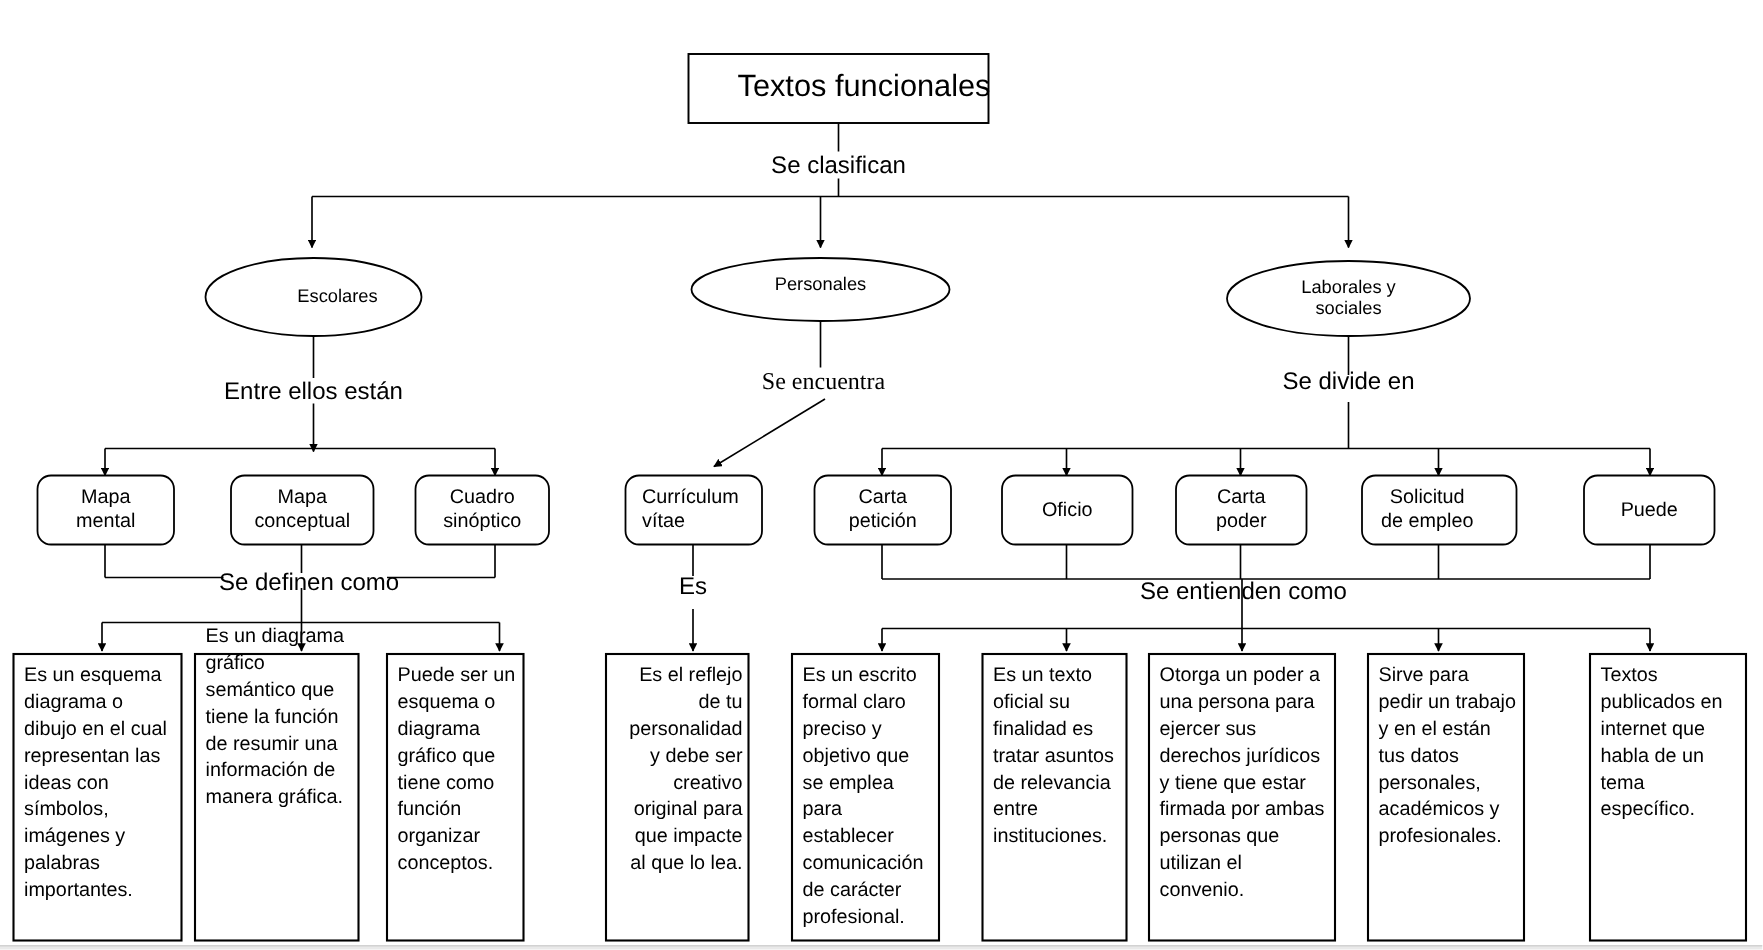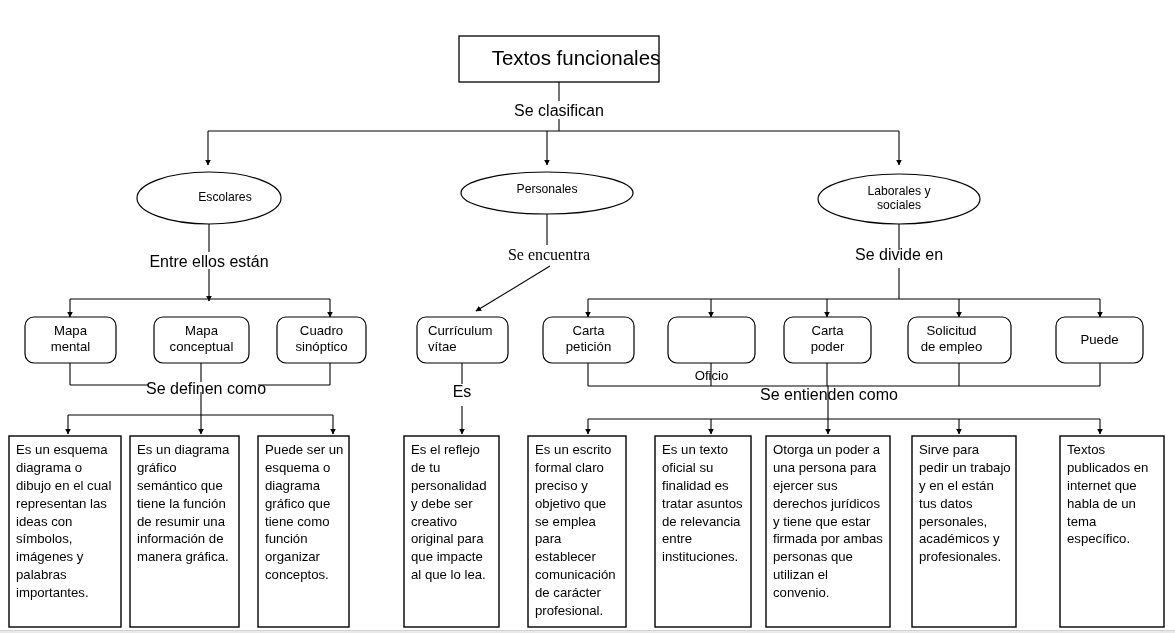--- a/index.html
+++ b/index.html
@@ -196,31 +196,31 @@
   <div class="tx mid-txt" style="left:25px; top:323px; width:91px;">Mapa
 mental</div>
   <div class="tx mid-txt" style="left:154px; top:323px; width:95px;">Mapa
 conceptual</div>
   <div class="tx mid-txt" style="left:277px; top:323px; width:89px;">Cuadro
 sinóptico</div>
   <div class="tx mid-txt left-al" style="left:428px; top:323px; width:85px;">Currículum
 vítae</div>
   <div class="tx mid-txt" style="left:543px; top:323px; width:91px;">Carta
 petición</div>
-  <div class="tx mid-txt" style="left:668px; top:332px; width:87px;margin-top:36px;">Oficio</div>
+  <div class="tx mid-txt" style="left:668px; top:332px; width:87px;">Oficio</div>
   <div class="tx mid-txt" style="left:784px; top:323px; width:87px;">Carta
 poder</div>
   <div class="tx mid-txt" style="left:908px; top:323px; width:87px;">Solicitud
 de empleo</div>
   <div class="tx mid-txt" style="left:1056px; top:332px; width:87px;">Puede</div>
 
   <div class="tx leaf-txt" style="left:16px; top:441px; width:98px;">Es un esquema diagrama o dibujo en el cual representan las ideas con símbolos, imágenes y palabras importantes.</div>
-  <div class="tx leaf-txt" style="left:137px; top:441px; width:98px;">Es un diagrama gráfico semántico que tiene la función de resumir una información de manera gráfica.</div>
+  <div class="tx leaf-txt" style="left:137px; top:415px; width:98px;">Es un diagrama gráfico semántico que tiene la función de resumir una información de manera gráfica.</div>
   <div class="tx leaf-txt" style="left:265px; top:441px; width:80px;">Puede ser un esquema o diagrama gráfico que tiene como función organizar conceptos.</div>
-  <div class="tx leaf-txt" style="left:411px; top:441px; width:84px;">Es el reflejo de tu personalidad y debe ser creativo original para que impacte al que lo lea.</div>
+  <div class="tx leaf-txt" style="left:411px; top:441px; width:84px;text-align:right;">Es el reflejo de tu personalidad y debe ser creativo original para que impacte al que lo lea.</div>
   <div class="tx leaf-txt" style="left:535px; top:441px; width:86px;">Es un escrito formal claro preciso y objetivo que se emplea para establecer comunicación de carácter profesional.</div>
   <div class="tx leaf-txt" style="left:662px; top:441px; width:85px;">Es un texto oficial su finalidad es tratar asuntos de relevancia entre instituciones.</div>
   <div class="tx leaf-txt" style="left:773px; top:441px; width:113px;">Otorga un poder a una persona para ejercer sus derechos jurídicos y tiene que estar firmada por ambas personas que utilizan el convenio.</div>
   <div class="tx leaf-txt" style="left:919px; top:441px; width:93px;">Sirve para pedir un trabajo y en el están tus datos personales, académicos y profesionales.</div>
   <div class="tx leaf-txt" style="left:1067px; top:441px; width:86px;">Textos publicados en internet que habla de un tema específico.</div>
 
   <div class="bottom-strip"></div>
 </div>
 
 </body></html>

